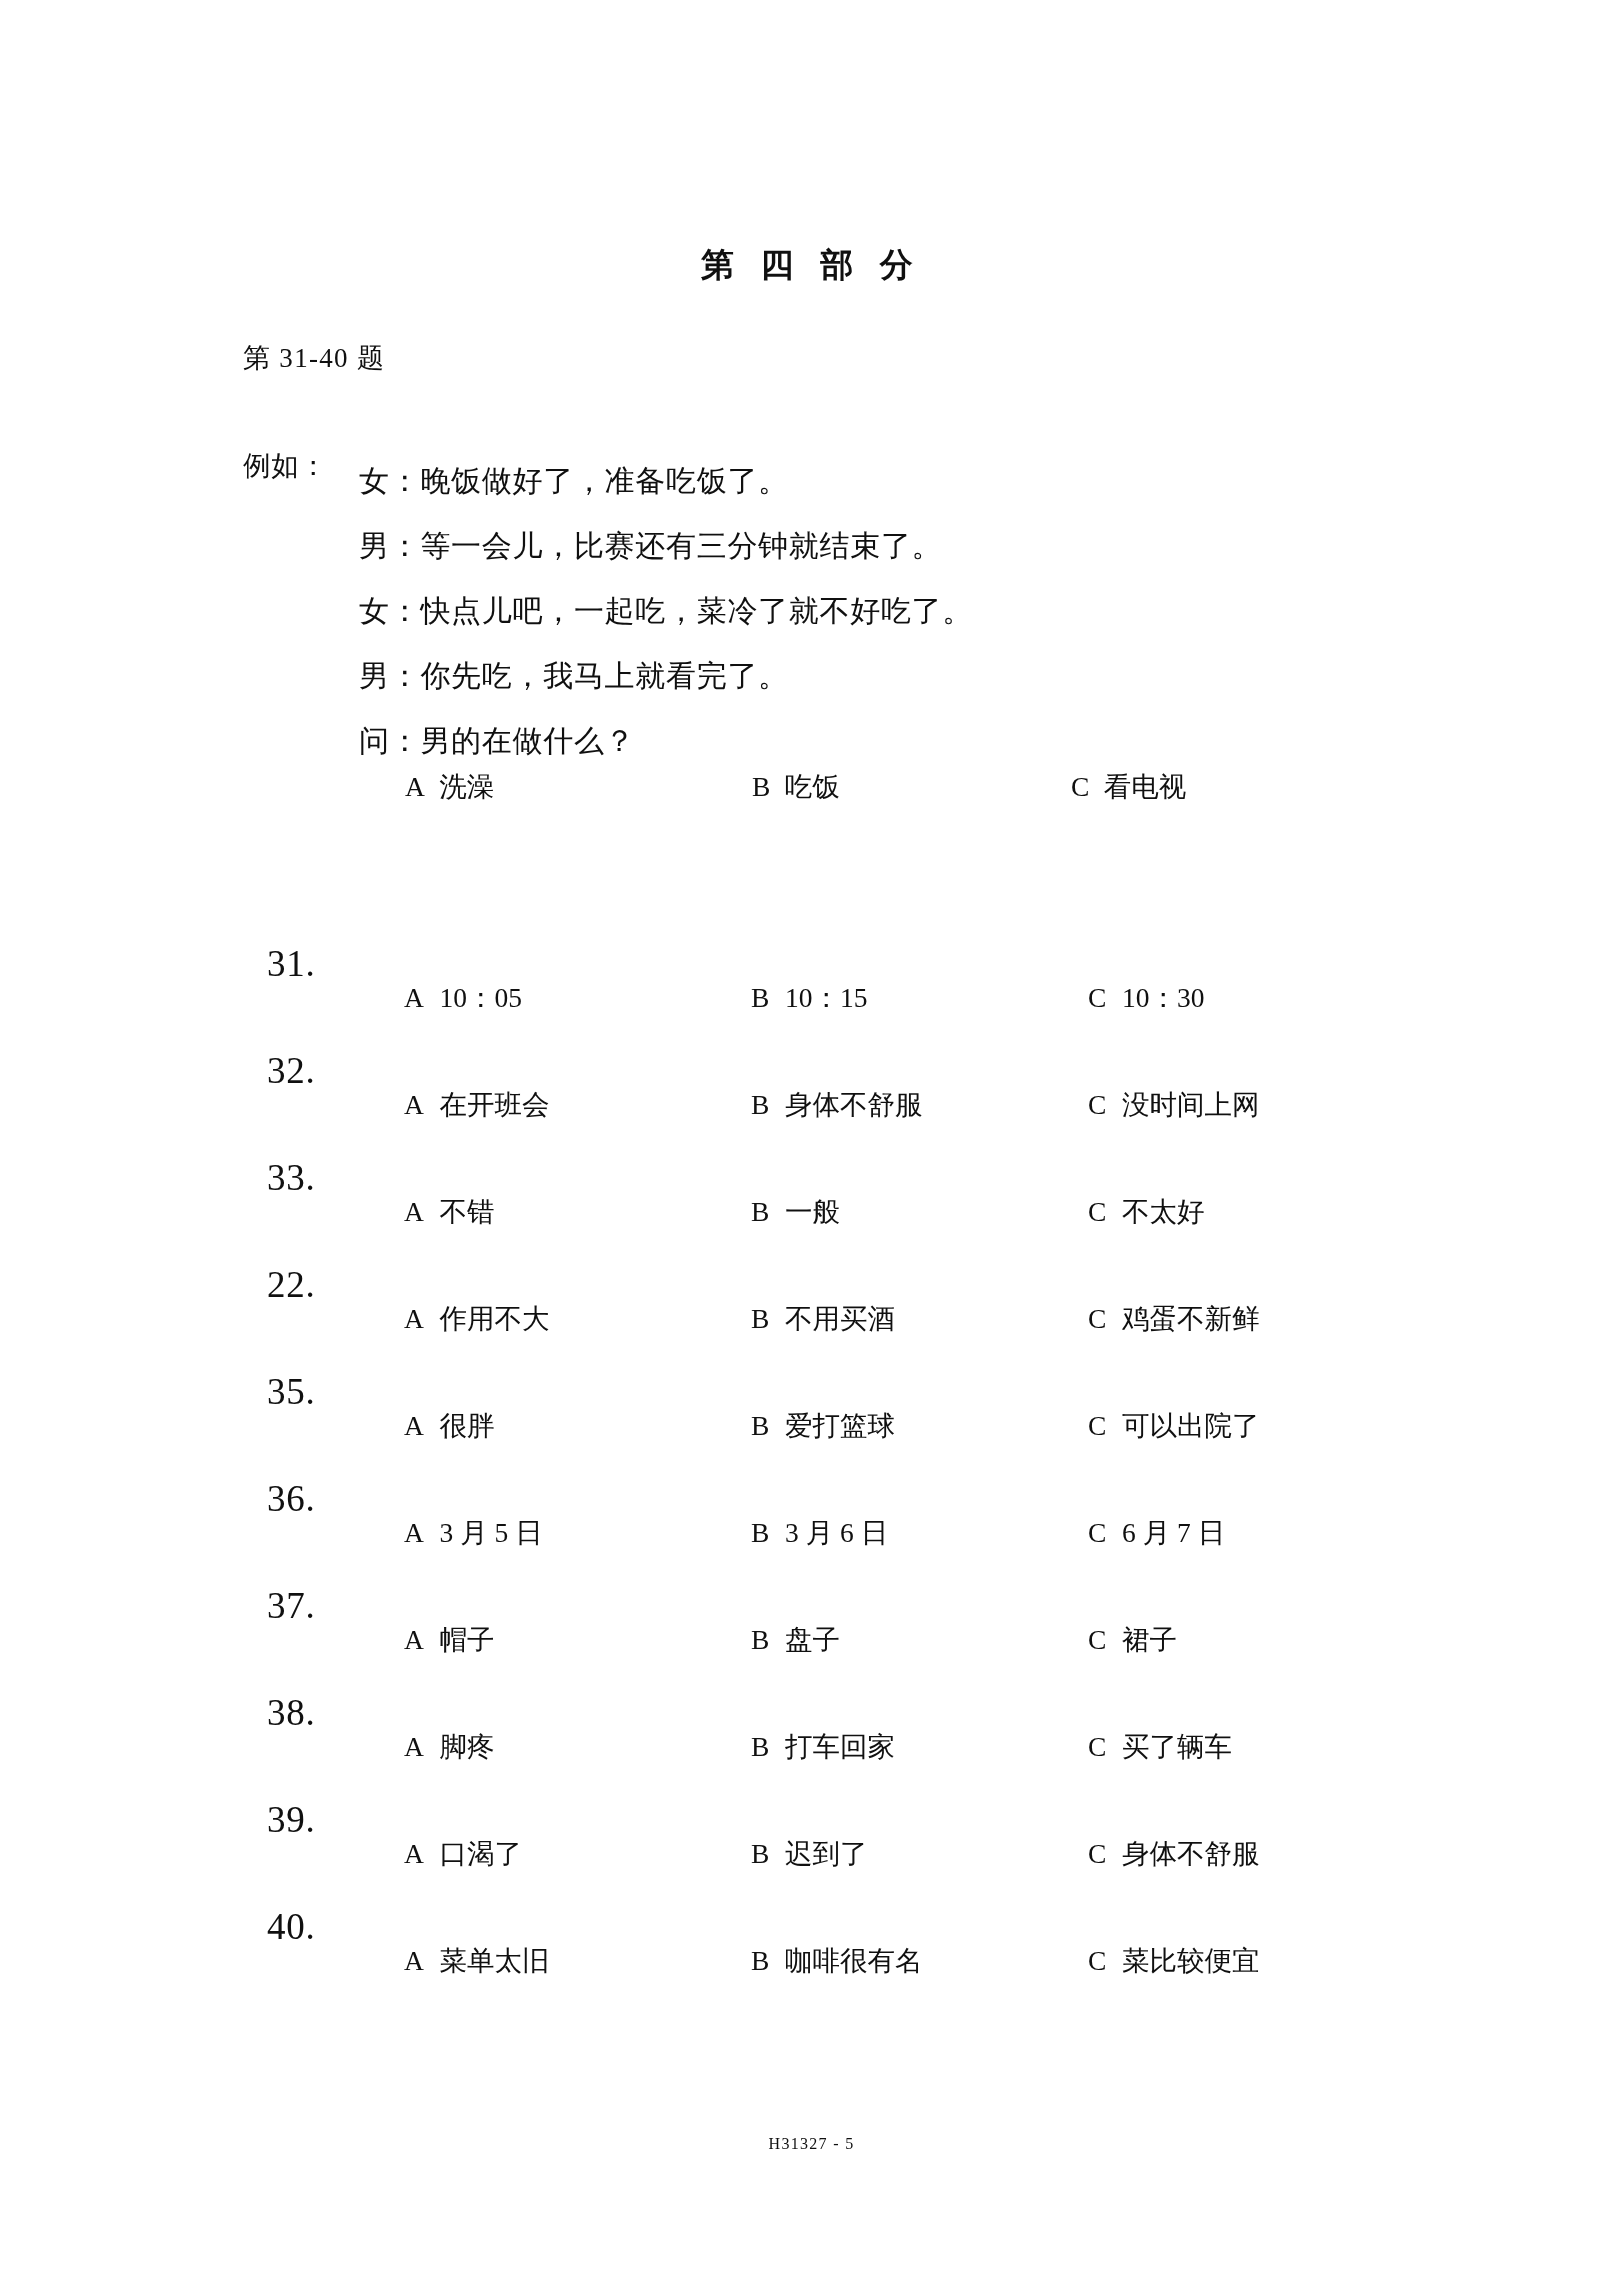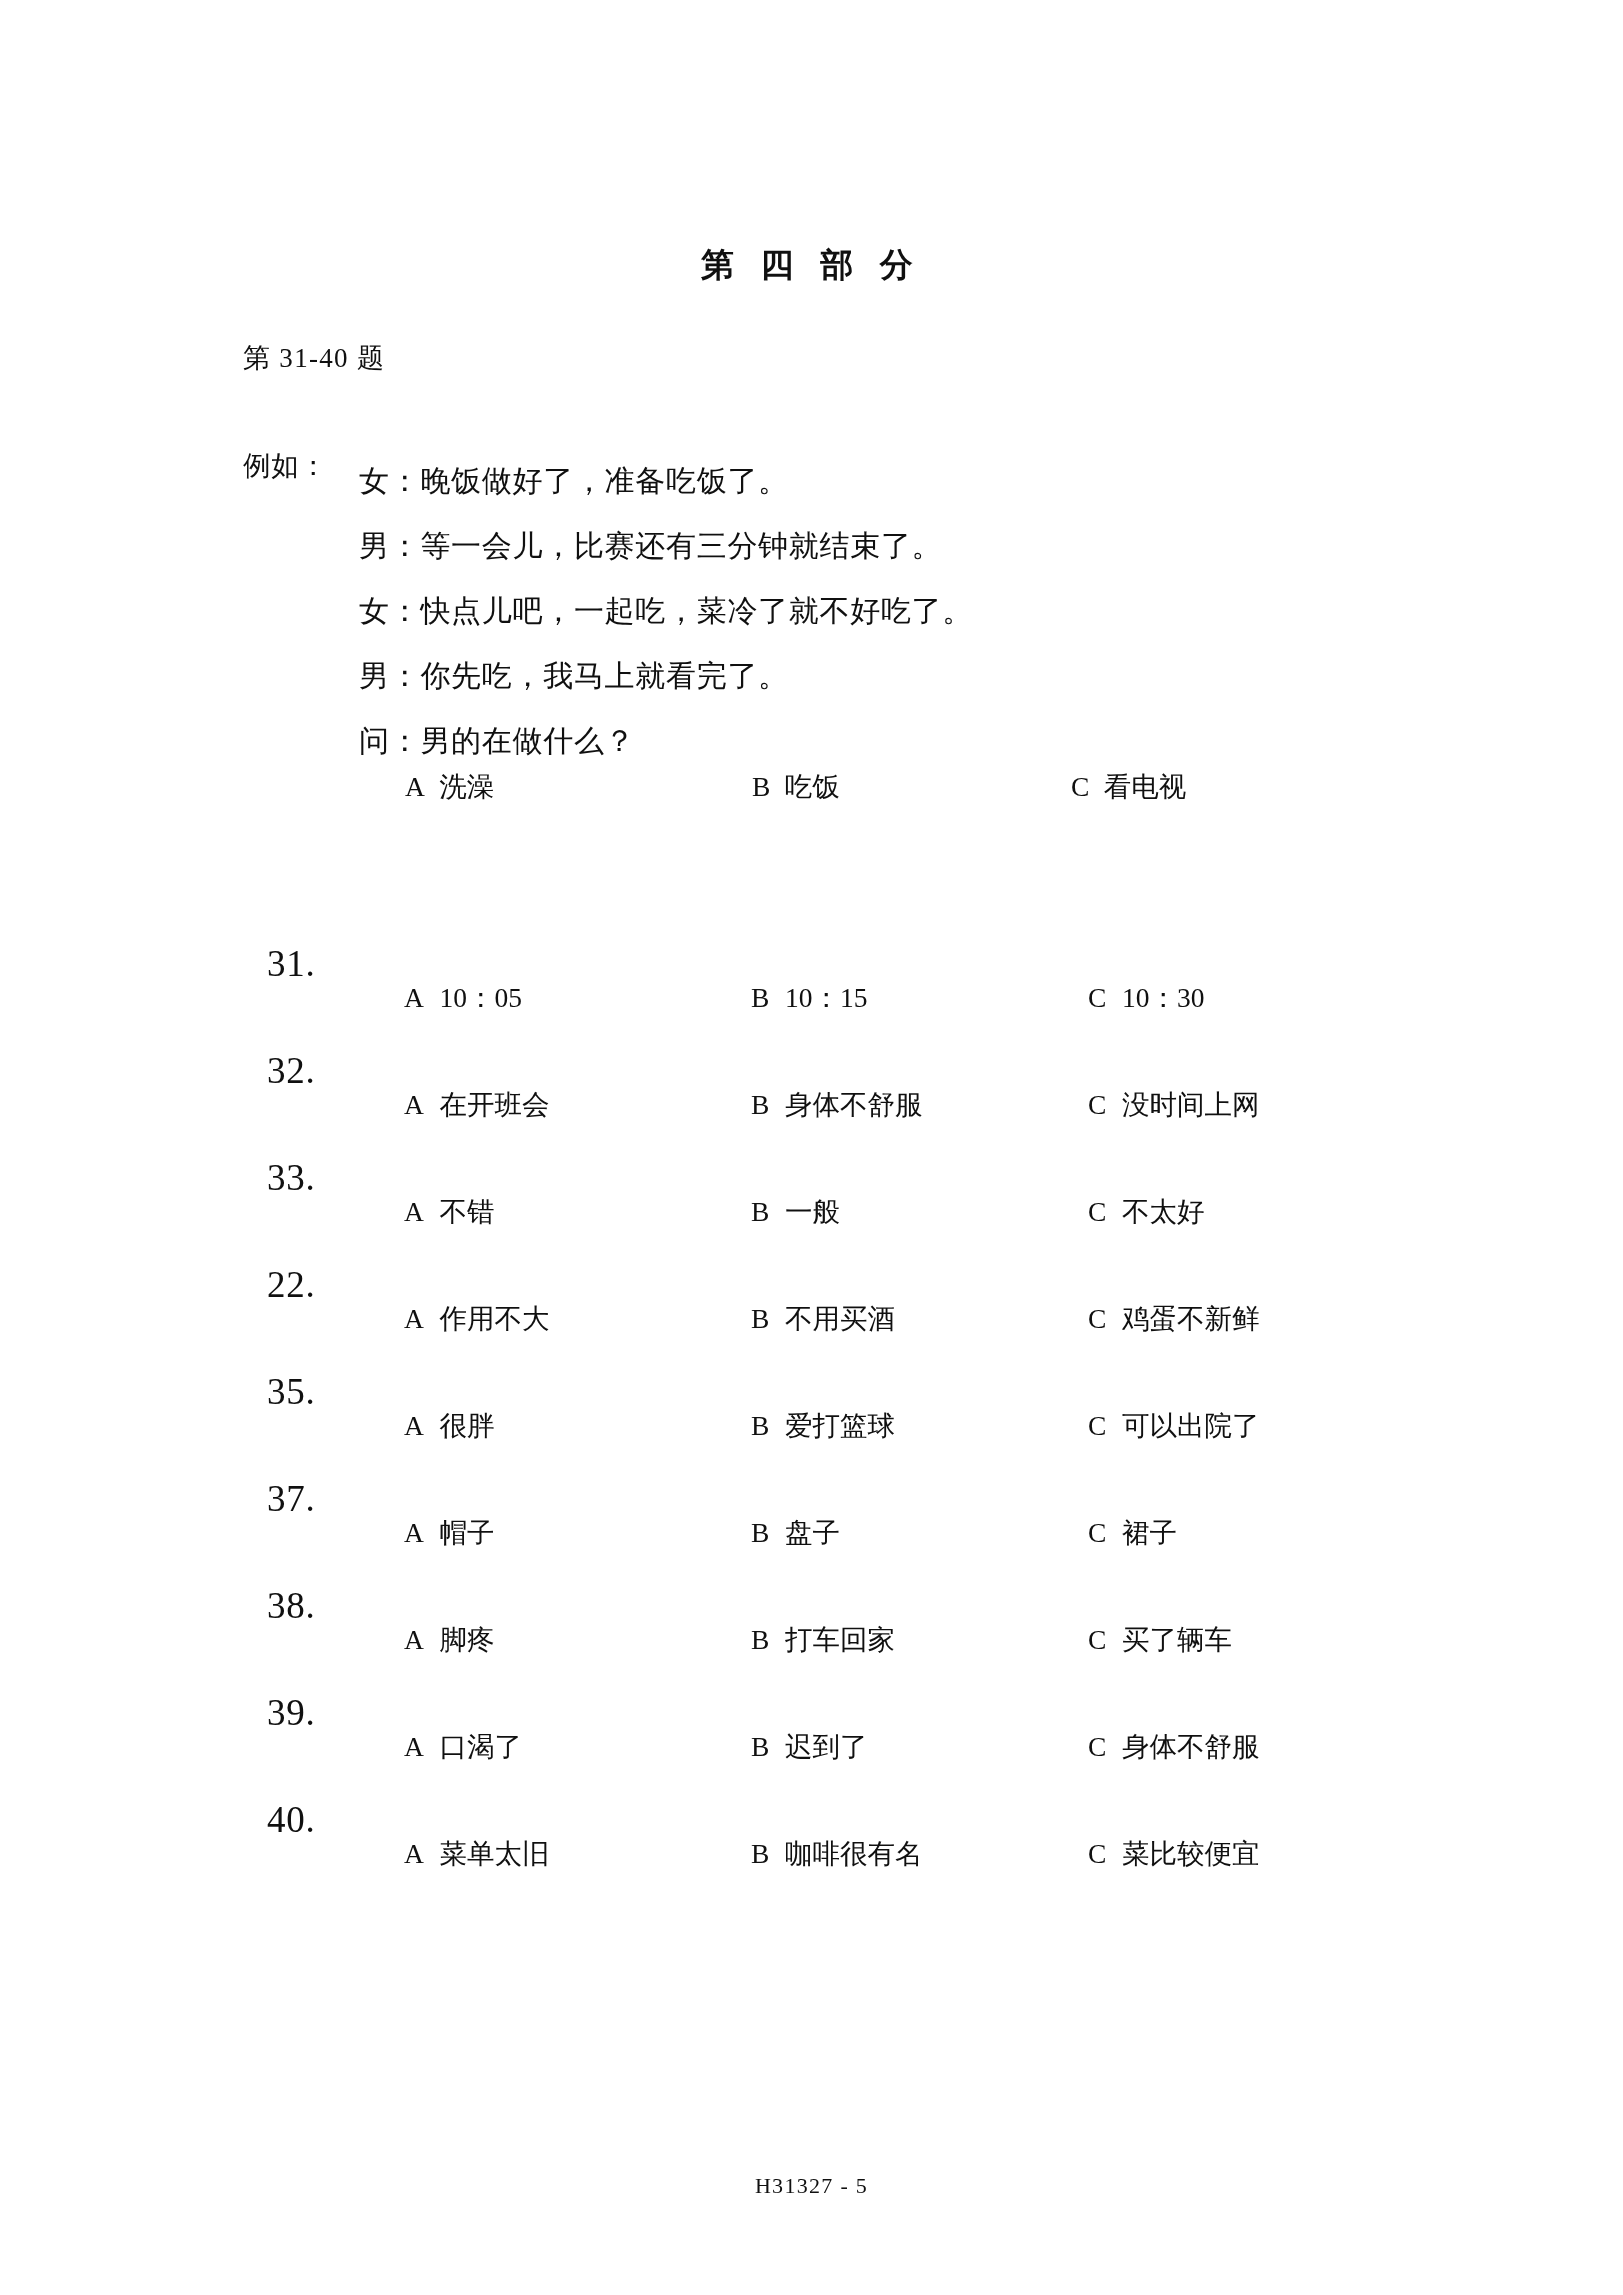--- a/index.html
+++ b/index.html
@@ -107,24 +107,23 @@
   .opt-a { left: 404px; }
   .opt-b { left: 751px; }
   .opt-c { left: 1088px; }
   
   .footer {
     position: absolute;
     left: 0;
     top: 2135px;
     width: 1623px;
     text-align: center;
-    font-size: 22px;
+    font-size: 16px;
     letter-spacing: 1.3px;
     font-family: "Liberation Serif", "DejaVu Serif", serif;
-    margin-top: 38px;
   }
 </style>
 </head>
 <body>
 
 <div class="page">
 
   <div class="part-title">第 四 部 分</div>
 
   <div class="range-line">第 31-40 题</div>
@@ -182,20 +181,26 @@
       <span class="q-opt opt-c"><span class="letter">C</span><span>鸡蛋不新鲜</span></span>
     </div>
 
     <div class="q-row">
       <span class="q-num">35.</span>
       <span class="q-opt opt-a"><span class="letter">A</span><span>很胖</span></span>
       <span class="q-opt opt-b"><span class="letter">B</span><span>爱打篮球</span></span>
       <span class="q-opt opt-c"><span class="letter">C</span><span>可以出院了</span></span>
     </div>
 
+    <div class="q-row">
+      <span class="q-num">36.</span>
+      <span class="q-opt opt-a"><span class="letter">A</span><span>3 月 5 日</span></span>
+      <span class="q-opt opt-b"><span class="letter">B</span><span>3 月 6 日</span></span>
+      <span class="q-opt opt-c"><span class="letter">C</span><span>6 月 7 日</span></span>
+    </div>
 
     <div class="q-row">
       <span class="q-num">37.</span>
       <span class="q-opt opt-a"><span class="letter">A</span><span>帽子</span></span>
       <span class="q-opt opt-b"><span class="letter">B</span><span>盘子</span></span>
       <span class="q-opt opt-c"><span class="letter">C</span><span>裙子</span></span>
     </div>
 
     <div class="q-row">
       <span class="q-num">38.</span>

